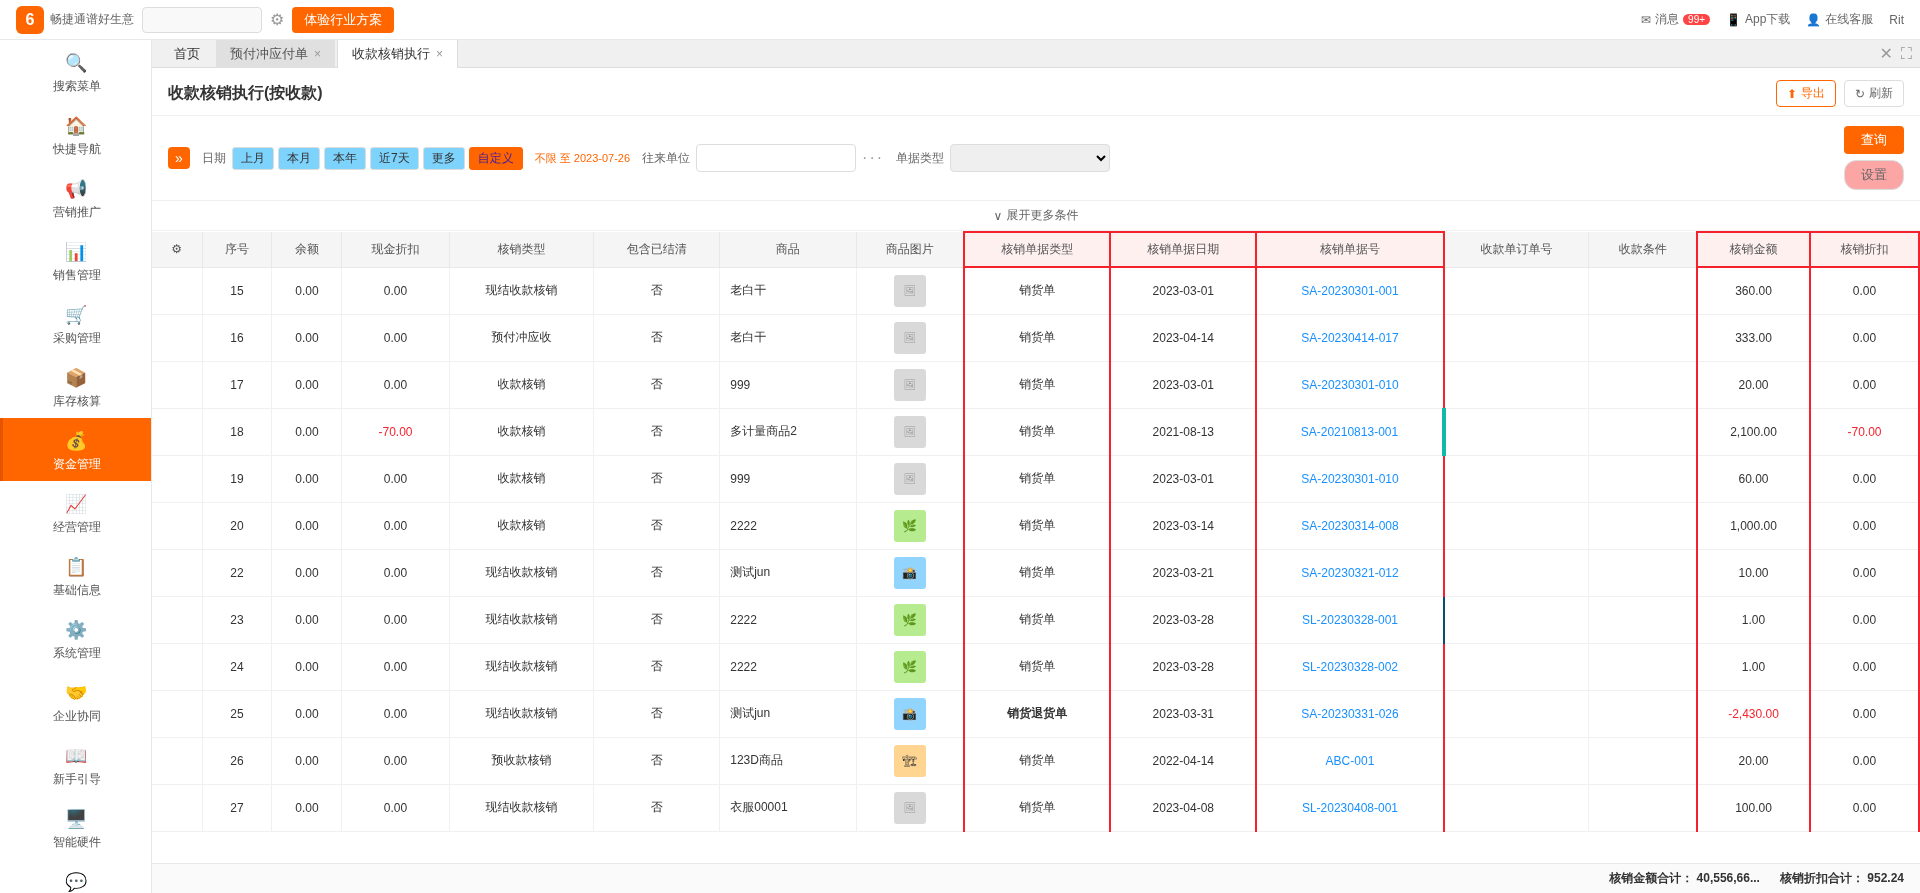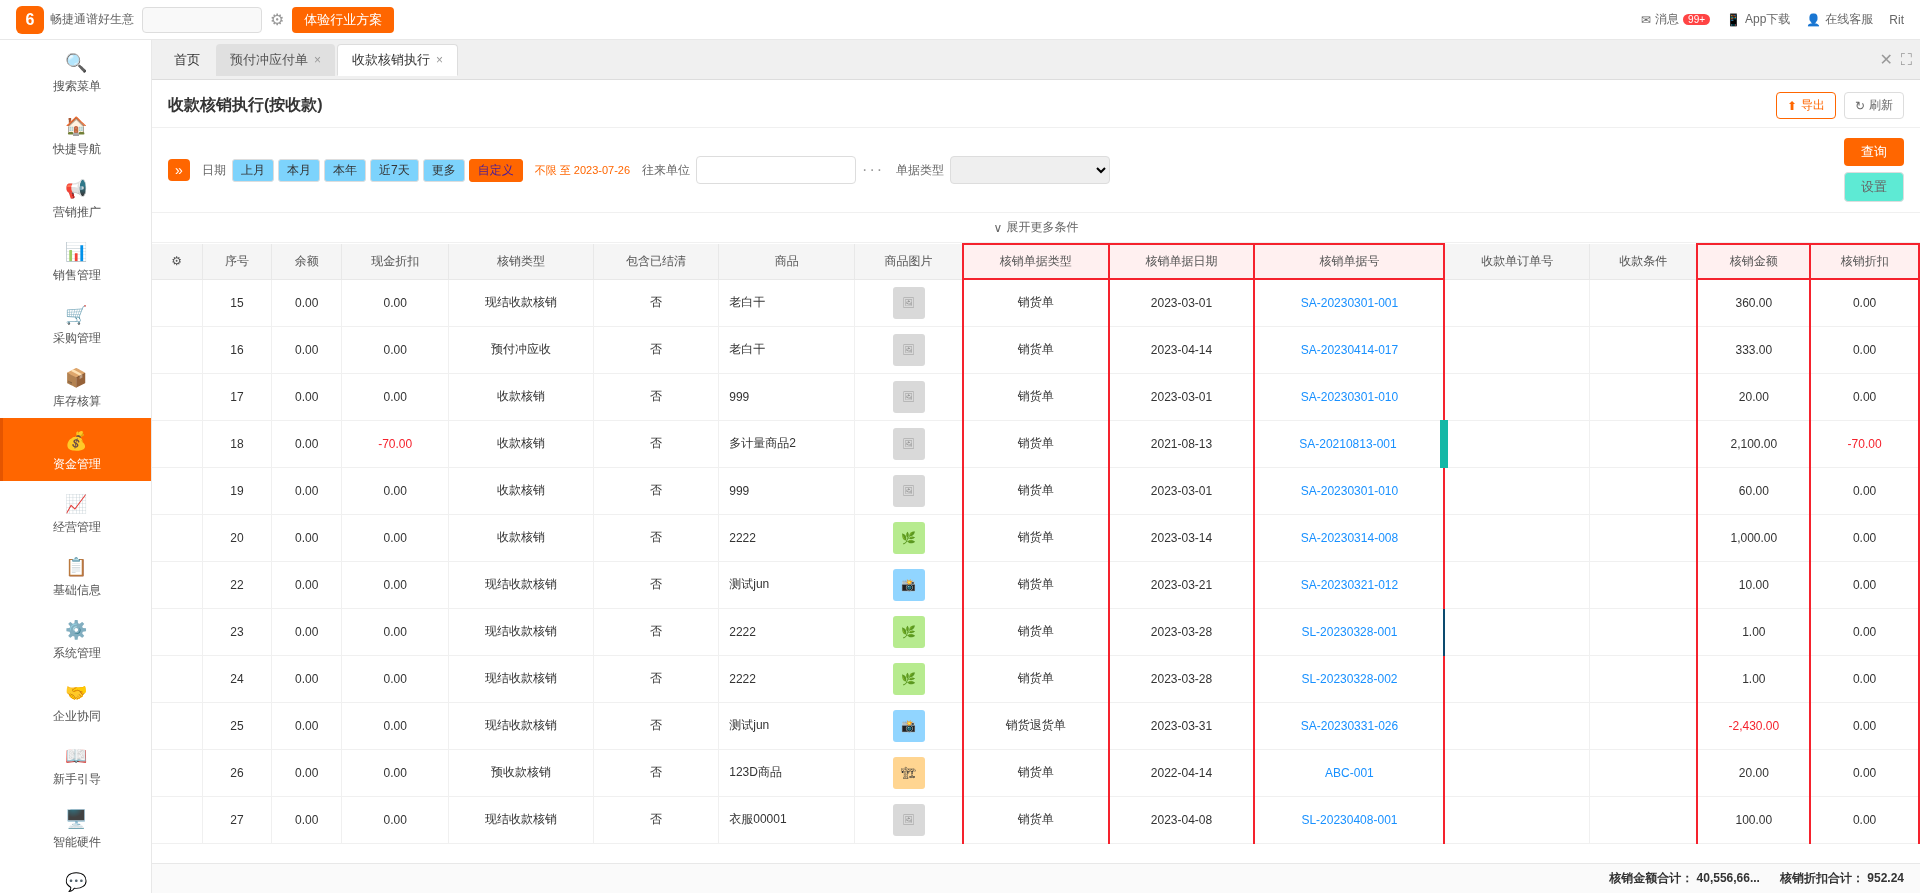--- a/index.html
+++ b/index.html
@@ -24,21 +24,21 @@
     
     .sidebar { width: 152px; background: #fff; border-right: 1px solid #e8e8e8; display: flex; flex-direction: column; flex-shrink: 0; }
     .sidebar-item { display: flex; flex-direction: column; align-items: center; padding: 12px 0 8px; cursor: pointer; color: #555; font-size: 12px; gap: 4px; border-left: 3px solid transparent; }
     .sidebar-item.active { background: #ff6600; color: #fff; border-left-color: #e55500; }
     .sidebar-item .icon { font-size: 18px; }
 
     
     .main { flex: 1; display: flex; flex-direction: column; overflow: hidden; }
 
     
-    .tab-bar { display: flex; align-items: center; background: #f0f0f0; border-bottom: 1px solid #ddd; height: 40px; padding: 0 8px; gap: 2px; }
+    .tab-bar { display: flex; align-items: center; background: #f0f0f0; border-bottom: 1px solid #ddd; height: 28px; padding: 0 8px; gap: 2px; }
     .tab { display: flex; align-items: center; padding: 0 14px; height: 32px; border-radius: 4px 4px 0 0; font-size: 13px; cursor: pointer; gap: 6px; background: #e0e0e0; color: #555; }
     .tab.active { background: #fff; color: #333; border: 1px solid #ddd; border-bottom: 1px solid #fff; }
     .tab-home { background: none; color: #333; font-weight: 500; }
     .tab-close { font-size: 12px; color: #999; cursor: pointer; }
     .tab-bar-actions { margin-left: auto; display: flex; gap: 8px; }
     .tab-bar-action { background: none; border: none; color: #999; cursor: pointer; font-size: 16px; }
 
     
     .page-content { flex: 1; background: #fff; overflow: hidden; display: flex; flex-direction: column; }
     .page-header { padding: 12px 16px 8px; display: flex; align-items: center; justify-content: space-between; border-bottom: 1px solid #f0f0f0; }
@@ -53,21 +53,21 @@
     .filter-group { display: flex; align-items: center; gap: 6px; }
     .filter-label { color: #666; font-size: 12px; white-space: nowrap; }
     .date-options { display: flex; gap: 4px; align-items: center; }
     .date-btn { padding: 2px 8px; border: 1px solid #ddd; border-radius: 3px; font-size: 12px; cursor: pointer; background: #7dd3fc; color: #333; }
     .date-btn.custom { background: #ff6600; color: #4c1d95; border-color: #ff6600; }
     .date-range-text { color: #ff6600; font-size: 11px; }
     .filter-input { height: 28px; border: 1px solid #ddd; border-radius: 4px; padding: 0 8px; font-size: 12px; width: 160px; }
     .filter-dots { color: #999; font-size: 16px; letter-spacing: 2px; }
     .filter-select { height: 28px; border: 1px solid #ddd; border-radius: 4px; padding: 0 8px; font-size: 12px; width: 160px; }
     .btn-query { background: #ff6600; color: #fff; border: none; border-radius: 4px; padding: 5px 16px; font-size: 13px; cursor: pointer; }
-    .btn-settings { background: #5eead4; color: #666; border: 1px solid #ddd; border-radius: 4px; padding: 5px 16px; font-size: 13px; cursor: pointer; margin-top: 2px; }
+    .btn-settings { background: #fca5a5; color: #666; border: 1px solid #ddd; border-radius: 12px; padding: 5px 16px; font-size: 13px; cursor: pointer; margin-top: 2px; }
 
     .expand-bar { display: flex; align-items: center; justify-content: center; padding: 6px; border-bottom: 1px solid #f0f0f0; }
     .expand-btn { display: flex; align-items: center; gap: 4px; color: #666; font-size: 12px; cursor: pointer; background: none; border: none; }
 
     
     .table-container { flex: 1; overflow: auto; }
     table { width: 100%; border-collapse: collapse; font-size: 12px; }
     thead tr { background: #f5f5f5; }
     th { padding: 8px 10px; border-bottom: 1px solid #e8e8e8; border-right: 1px solid #e8e8e8; white-space: nowrap; font-weight: 500; color: #555; text-align: center; }
     th:first-child { width: 50px; }
@@ -333,21 +333,21 @@
       <td></td>
       <td>18</td>
       <td>0.00</td>
       <td class="negative">-70.00</td>
       <td>收款核销</td>
       <td>否</td>
       <td style="text-align:left;">多计量商品2</td>
       <td><div style="width:32px;height:32px;background:#d9d9d9;border-radius:3px;display:inline-flex;align-items:center;justify-content:center;color:#999;font-size:10px;">🖼</div></td>
       <td style="border-left: 2px solid #f5222d; border-right: 2px solid #f5222d;">销货单</td>
       <td style="border-left: 2px solid #f5222d; border-right: 2px solid #f5222d;">2021-08-13</td>
-      <td style="border-left: 2px solid #f5222d; border-right: 8px solid #14b8a6;"><a class="link-text">SA-20210813-001</a></td>
+      <td style="border-left: 2px solid #f5222d; border-right: 4px solid #14b8a6;"><a class="link-text">SA-20210813-001</a></td>
       <td></td>
       <td></td>
       <td class="" style="border-left: 2px solid #f5222d; border-right: 2px solid #f5222d;">2,100.00</td>
       <td class="negative" style="border-left: 2px solid #f5222d; border-right: 2px solid #f5222d;">-70.00</td>
     </tr>
               <tr>
       <td></td>
       <td>19</td>
       <td>0.00</td>
       <td class="">0.00</td>
@@ -433,21 +433,21 @@
     </tr>
               <tr>
       <td></td>
       <td>25</td>
       <td>0.00</td>
       <td class="">0.00</td>
       <td>现结收款核销</td>
       <td>否</td>
       <td style="text-align:left;">测试jun</td>
       <td><div style="width:32px;height:32px;background:#91d5ff;border-radius:3px;display:inline-flex;align-items:center;justify-content:center;">📸</div></td>
-      <td style="border-left: 2px solid #f5222d; border-right: 2px solid #f5222d;">销货退货单</td>
+      <td style="border-left: 2px solid #f5222d; border-right: 2px solid #f5222d; font-weight: bold;">销货退货单</td>
       <td style="border-left: 2px solid #f5222d; border-right: 2px solid #f5222d;">2023-03-31</td>
       <td style="border-left: 2px solid #f5222d; border-right: 2px solid #f5222d;"><a class="link-text">SA-20230331-026</a></td>
       <td></td>
       <td></td>
       <td class="negative" style="border-left: 2px solid #f5222d; border-right: 2px solid #f5222d;">-2,430.00</td>
       <td class="" style="border-left: 2px solid #f5222d; border-right: 2px solid #f5222d;">0.00</td>
     </tr>
               <tr>
       <td></td>
       <td>26</td>

